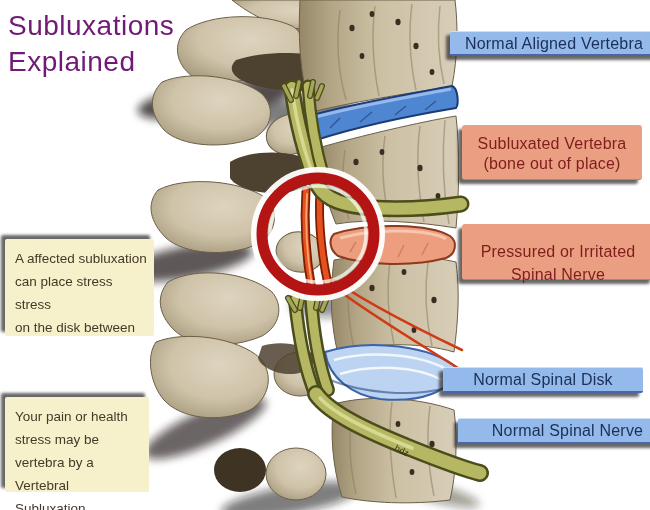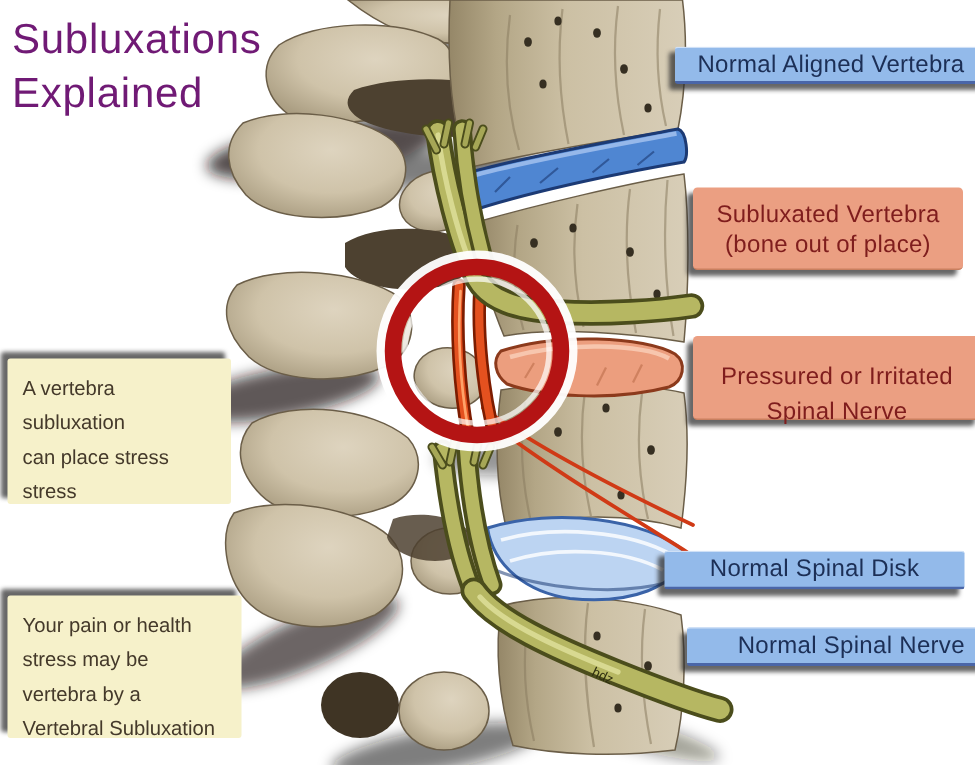--- a/index.html
+++ b/index.html
@@ -37,21 +37,21 @@
   #lbl-pressure { left:462px; top:224px; width:192px; height:56px; padding-top:16px; }
   #lbl-disk     { left:443px; top:367px; width:200px; height:26px; line-height:24px; }
   #lbl-nerve    { left:458px; top:418px; width:219px; height:26px; line-height:24px; }
 
   .note {
     position:absolute; box-sizing:border-box; background:#f6f1ca; color:#44392a;
     font-size:13.5px; line-height:23px; padding:8px 6px 4px 10px;
     border-radius:2px; box-shadow:-4px -4px 3px rgba(45,45,45,0.72);
   }
   #note-disk   { left:5px; top:239px; width:149px; height:97px; }
-  #note-health { left:5px; top:397px; width:156px; height:95px; }
+  #note-health { left:5px; top:397px; width:144px; height:95px; }
 </style>
 </head>
 <body>
 
 <div class="stage">
 
   <svg class="illus" width="650" height="510" viewBox="0 0 650 510">
     <defs>
       <filter id="soft" x="-60%" y="-60%" width="220%" height="220%">
         <feGaussianBlur stdDeviation="4.5"></feGaussianBlur>
@@ -221,22 +221,23 @@
   <div id="lbl-pressure" class="lbl lbl-salmon">
     <div class="l1">Pressured or Irritated</div>
     <div class="l1">Spinal Nerve</div>
   </div>
 
   <div id="lbl-disk" class="lbl lbl-blue">Normal Spinal Disk</div>
 
   <div id="lbl-nerve" class="lbl lbl-blue">Normal Spinal Nerve</div>
 
   <div id="note-disk" class="note">
-    <div>A vertebra subluxation</div>
+    <div>A affected subluxation</div>
     <div>can place stress stress</div>
+    <div>on the disk between</div>
   </div>
 
   <div id="note-health" class="note">
     <div>Your pain or health</div>
     <div>stress may be</div>
     <div>vertebra by a</div>
     <div>Vertebral Subluxation</div>
   </div>
 
 </div>

